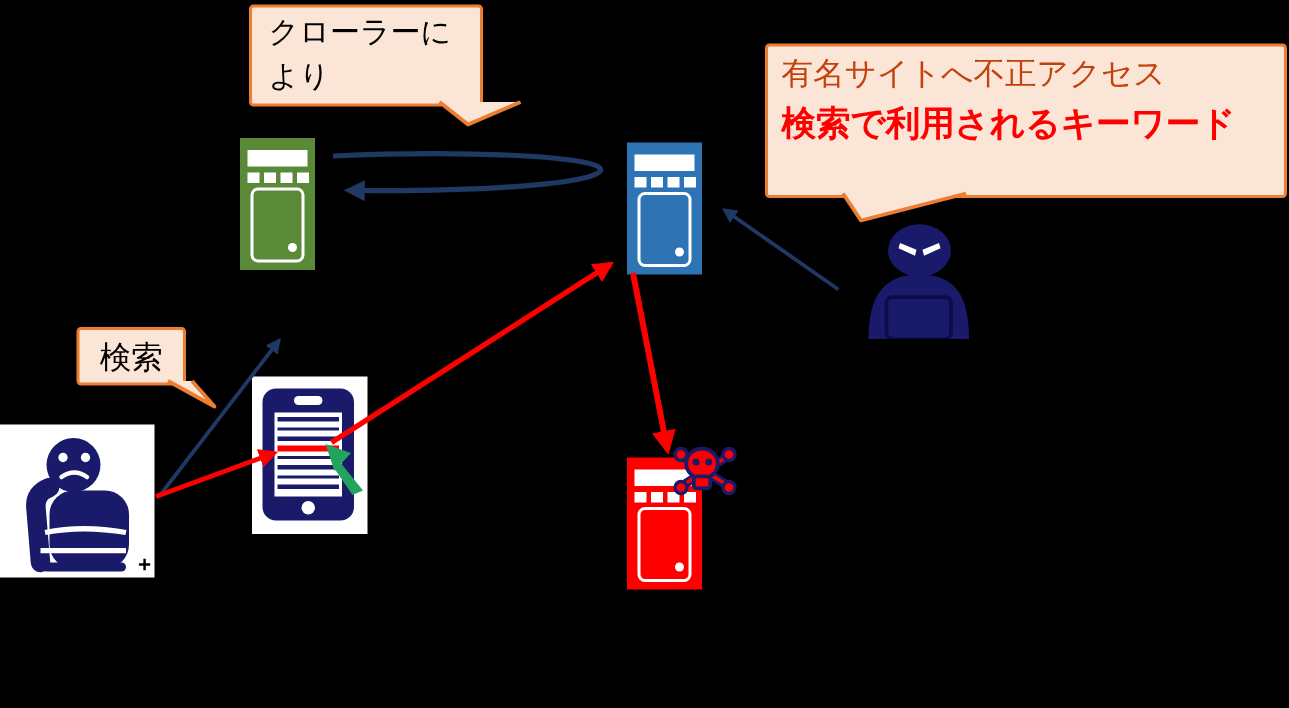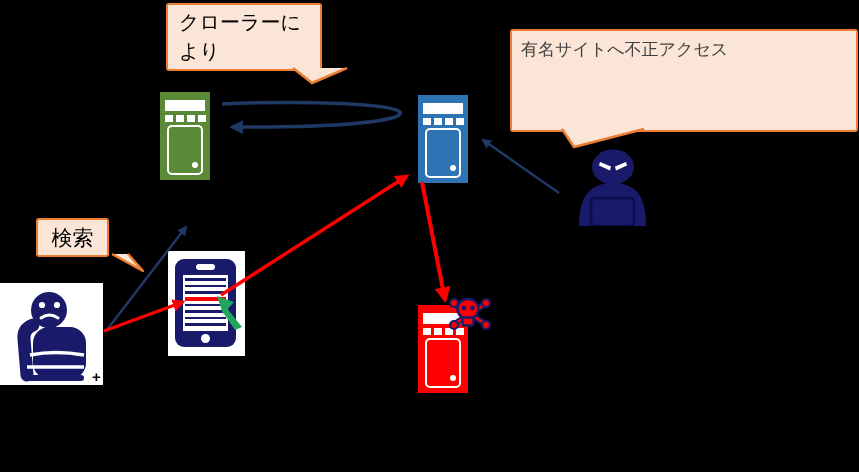--- a/index.html
+++ b/index.html
@@ -10,23 +10,23 @@
   .abs{position:absolute;}
   
   .callout{
     position:absolute;background:#FBE5D6;border:2.5px solid #ED7D31;
     border-radius:3px;box-sizing:border-box;color:#000;
   }
   .callout-tail{position:absolute;pointer-events:none;}
   .co-crawler{left:166px;top:3px;width:156px;height:68px;padding:3px 0 0 11px;
     font-size:20px;line-height:29px;}
   .co-attacker{left:510px;top:29px;width:348px;height:103px;padding:3px 0 0 9px;}
-  .co-attacker .l1{font-size:17px;line-height:31px;color:#404040;}
+  .co-attacker .l1{font-size:21px;line-height:31px;color:#c2410c;}
   .co-attacker .l2,.co-attacker .l3{font-size:23px;line-height:34px;font-weight:700;color:#FF0000;}
-  .co-search{left:36px;top:218px;width:73px;height:39px;font-size:21px;
+  .co-search{left:51px;top:218px;width:73px;height:39px;font-size:21px;
     display:flex;align-items:center;justify-content:center;}
   
   .server{position:absolute;width:50px;height:88px;}
   .server .band{position:absolute;left:5px;top:8px;width:40px;height:11px;background:#fff;}
   .server .squares{position:absolute;left:5px;top:23px;width:41px;display:flex;gap:3px;}
   .server .sq{width:8px;height:7px;background:#fff;}
   .server .door{position:absolute;left:7px;top:33px;width:36px;height:50px;
     border:2.5px solid #fff;border-radius:5px;box-sizing:border-box;}
   .server .door::after{content:"";position:absolute;right:3px;bottom:5px;width:6px;height:6px;
     border-radius:50%;background:#fff;}
@@ -50,20 +50,21 @@
 
   <div class="callout co-crawler">
     <div>クローラーにより</div>
   </div>
   <svg class="callout-tail" style="left:288px;top:67px;" width="64" height="20">
     <path d="M 5 1 L 24 16 L 59 1" fill="#FBE5D6" stroke="#ED7D31" stroke-width="2.5" stroke-linejoin="round"></path>
   </svg>
 
   <div class="callout co-attacker">
     <div class="l1">有名サイトへ不正アクセス</div>
+    <div class="l2">検索で利用されるキーワード</div>
   </div>
   <svg class="callout-tail" style="left:556px;top:126px;" width="92" height="24">
     <path d="M 6 3 L 18 21 L 88 3" fill="#FBE5D6" stroke="#ED7D31" stroke-width="2.5" stroke-linejoin="round"></path>
   </svg>
 
   <div class="callout co-search">
     <span>検索</span>
   </div>
   <svg class="callout-tail" style="left:106px;top:252px;" width="44" height="24">
     <path d="M 6 2 L 37 19 L 22 2" fill="#FBE5D6" stroke="#ED7D31" stroke-width="2.5" stroke-linejoin="round"></path>

